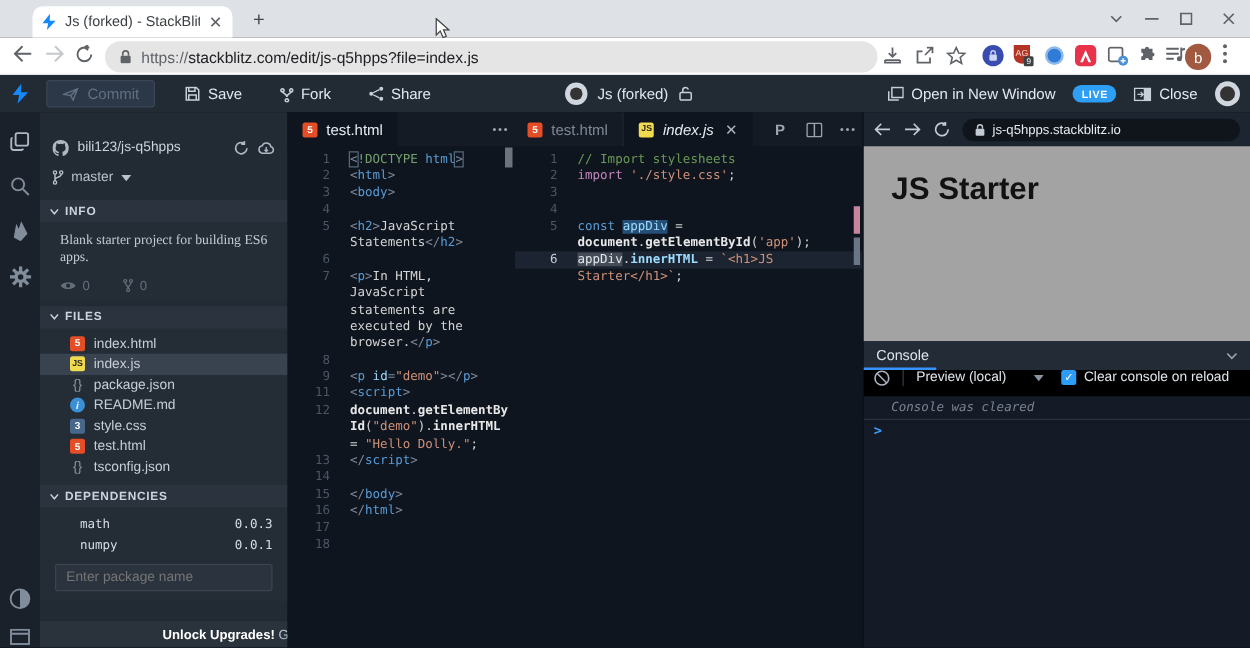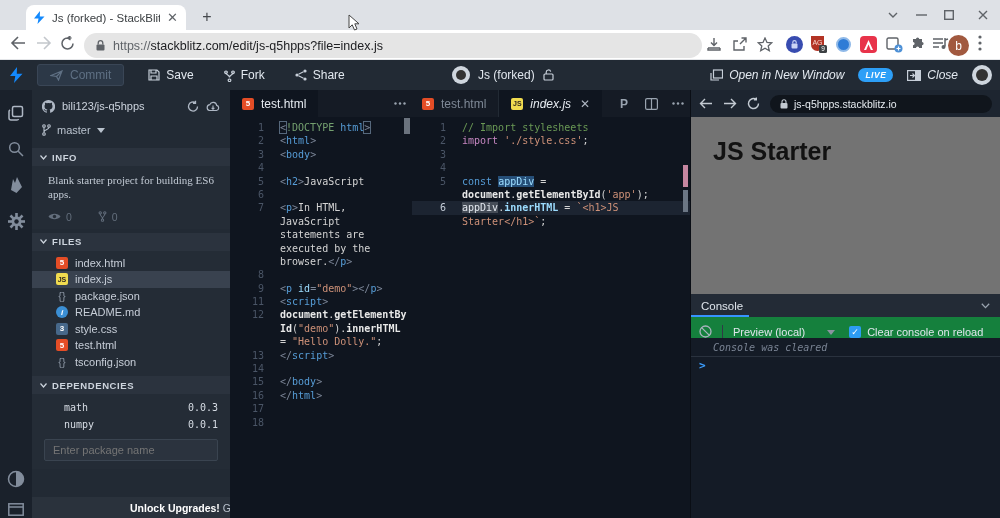--- a/index.html
+++ b/index.html
@@ -37,31 +37,31 @@
   .sb-logo { margin:0 14px 0 10px; }
   .hbtn { display:flex; align-items:center; gap:6px; color:#e3e9f0; font-size:12px; margin-right:30px; }
   .hbtn svg { color:#c7cfd9; }
   .commit-btn { background:#2c3847; border:1px solid #3a4656; border-radius:3px; padding:3px 12px;
                 color:#5f7084; display:flex; align-items:center; gap:7px; font-size:12px; margin-right:24px; }
   .proj-label { position:absolute; left:452px; top:60px; height:30px; display:flex; align-items:center; gap:8px;
                 color:#dfe5ec; font-size:12px; }
   .mini-avatar { width:18px; height:18px; border-radius:50%; background:#cfd6de;
                  display:flex; align-items:center; justify-content:center; overflow:hidden; }
   .mini-avatar i { width:10px; height:10px; border-radius:50%; background:#333; display:block; }
-  .hdr-right { position:absolute; right:8px; top:60px; height:30px; display:flex; align-items:center; gap:14px;font-style:italic; }
+  .hdr-right { position:absolute; right:8px; top:60px; height:30px; display:flex; align-items:center; gap:14px; }
   .live-badge { background:#2d9ff7; color:#fff; font-size:8.5px; font-weight:bold; letter-spacing:.5px;
                 border-radius:8px; padding:2px 7px; }
 
   
   .activitybar { left:0; top:90px; width:32px; height:428px; background:#1a212b; color:#828d9c; }
   .act-ico { position:absolute; left:7px; width:18px; height:18px; display:flex; align-items:center; justify-content:center; }
 
   
   .project-panel { left:32px; top:90px; width:198px; height:428px; background:#222a34; color:#c7ced8; }
-  .repo-row { height:24px; padding:0 10px; margin-top:4px; gap:7px; font-size:11px; color:#ccd3dd; }
+  .repo-row { height:24px; padding:0 10px; margin-top:16px; gap:7px; font-size:11px; color:#ccd3dd; }
   .repo-name { flex:1; white-space:nowrap; overflow:hidden; }
   .branch-row { height:24px; padding:0 10px; gap:6px; font-size:11px; color:#b9c2cd; }
   .sec-head { height:18px; background:#2b333e; display:flex; align-items:center; gap:5px; padding:0 8px;
               font-size:9.5px; font-weight:bold; letter-spacing:.6px; color:#cdd4dd; }
   .info-body { background:#242c36; padding:8px 10px 6px 16px; }
   .info-desc { font-size:11px; line-height:1.25; color:#c2cad4;font-family:Liberation Serif, serif; }
   .info-stats { display:flex; gap:26px; margin-top:9px; color:#636e7c; font-size:10.5px; align-items:center; }
   .files-list { background:#242c36; padding:4px 0 6px 0; }
   .file-row { height:16.5px; display:flex; align-items:center; gap:7px; padding:0 10px 0 24px;
               font-size:11px; color:#c7ced8; white-space:nowrap; }
@@ -109,26 +109,26 @@
   .c-hb { background:#264f78; color:#9cdcfe; } .c-hg { background:#454c57; color:#e2e7ee; }
   .c-pm { color:#7d8799; outline:1px solid #56687c; }
   .scroll-thumb { position:absolute; right:2px; top:28px; width:6px; height:16px; background:#6b737e; }
   .ruler-mark { position:absolute; width:5px; right:2px; }
 
   
   .preview { left:690px; top:90px; width:310px; height:428px; background:#141b26; border-left:1px solid #0a0e15; }
   .pnav { height:27px; background:#1d2530; display:flex; align-items:center; gap:10px; padding:0 8px; color:#c3cad2; }
   .purl { flex:1; height:18px; background:#10151c; border-radius:9px; display:flex; align-items:center;
           gap:6px; padding:0 10px; font-size:10.5px; color:#e6ebf0; white-space:nowrap; overflow:hidden; }
-  .pwhite { height:177px; background:#737373; padding:20px 0 16px 22px; }
+  .pwhite { height:156px; background:#a3a3a3; padding:20px 0 16px 22px; }
   .pheading { font-size:25px; font-weight:bold; color:#121212; font-family:"Liberation Sans", sans-serif; }
   .console-head { height:23px; background:#232b36; display:flex; align-items:center; justify-content:space-between;
                   padding:0 10px; color:#dfe5ec; font-size:11.5px; position:relative; }
   .console-head .underline { position:absolute; left:0; bottom:0; width:58px; height:2px; background:#3794ff; }
-  .console-bar { height:21px; background:#15803d; display:flex; align-items:flex-end; gap:10px; padding:0 8px;
+  .console-bar { height:21px; background:#000000; display:flex; align-items:flex-start; gap:10px; padding:0 8px;
                  color:#dfe5ec; font-size:11px; }
   .vsep { width:1px; height:13px; background:#303a46; }
   .checkbox { width:12px; height:12px; background:#2d9cf4; border-radius:2px; color:#fff; font-size:9px;
               display:flex; align-items:center; justify-content:center; }
   .console-log { height:18px; display:flex; align-items:center; padding-left:22px;
                  font-family:"DejaVu Sans Mono", monospace; font-size:10px; font-style:italic; color:#7a8494; }
   .console-prompt { border-top:1px solid #2a323e; height:18px; display:flex; align-items:center; padding-left:8px;
                     font-family:"DejaVu Sans Mono", monospace; font-size:11px; font-weight:bold; color:#3b9eff; }
 
   .mouse-cursor { left:348px; top:14px; pointer-events:none; }
@@ -509,20 +509,21 @@
             <circle cx="10.5" cy="1.5" r="1.2" fill="#9aa4b0"></circle>
           </svg>
       </div>
     </div>
     <div class="codearea e1" id="code-left">
         <div class="crow"><span class="ln">1</span><span class="code"><span class="c-pm">&lt;</span><span class="c-d">!DOCTYPE</span><span class="c-w"> </span><span class="c-t">html</span><span class="c-pm">&gt;</span></span></div>
         <div class="crow"><span class="ln">2</span><span class="code"><span class="c-p">&lt;</span><span class="c-t">html</span><span class="c-p">&gt;</span></span></div>
         <div class="crow"><span class="ln">3</span><span class="code"><span class="c-p">&lt;</span><span class="c-t">body</span><span class="c-p">&gt;</span></span></div>
         <div class="crow"><span class="ln">4</span><span class="code"></span></div>
         <div class="crow"><span class="ln">5</span><span class="code"><span class="c-p">&lt;</span><span class="c-t">h2</span><span class="c-p">&gt;</span><span class="c-w">JavaScript</span></span></div>
+        <div class="crow"><span class="ln"></span><span class="code"><span class="c-w">Statements</span><span class="c-p">&lt;/</span><span class="c-t">h2</span><span class="c-p">&gt;</span></span></div>
         <div class="crow"><span class="ln">6</span><span class="code"></span></div>
         <div class="crow"><span class="ln">7</span><span class="code"><span class="c-p">&lt;</span><span class="c-t">p</span><span class="c-p">&gt;</span><span class="c-w">In HTML,</span></span></div>
         <div class="crow"><span class="ln"></span><span class="code"><span class="c-w">JavaScript</span></span></div>
         <div class="crow"><span class="ln"></span><span class="code"><span class="c-w">statements are</span></span></div>
         <div class="crow"><span class="ln"></span><span class="code"><span class="c-w">executed by the</span></span></div>
         <div class="crow"><span class="ln"></span><span class="code"><span class="c-w">browser.</span><span class="c-p">&lt;/</span><span class="c-t">p</span><span class="c-p">&gt;</span></span></div>
         <div class="crow"><span class="ln">8</span><span class="code"></span></div>
         <div class="crow"><span class="ln">9</span><span class="code"><span class="c-p">&lt;</span><span class="c-t">p</span><span class="c-w"> </span><span class="c-a">id</span><span class="c-p">=</span><span class="c-s">"demo"</span><span class="c-p">&gt;</span><span class="c-p">&lt;/</span><span class="c-t">p</span><span class="c-p">&gt;</span></span></div>
         <div class="crow"><span class="ln">11</span><span class="code"><span class="c-p">&lt;</span><span class="c-t">script</span><span class="c-p">&gt;</span></span></div>
         <div class="crow"><span class="ln">12</span><span class="code"><span class="c-b">document</span><span class="c-w">.</span><span class="c-b">getElementBy</span></span></div>

